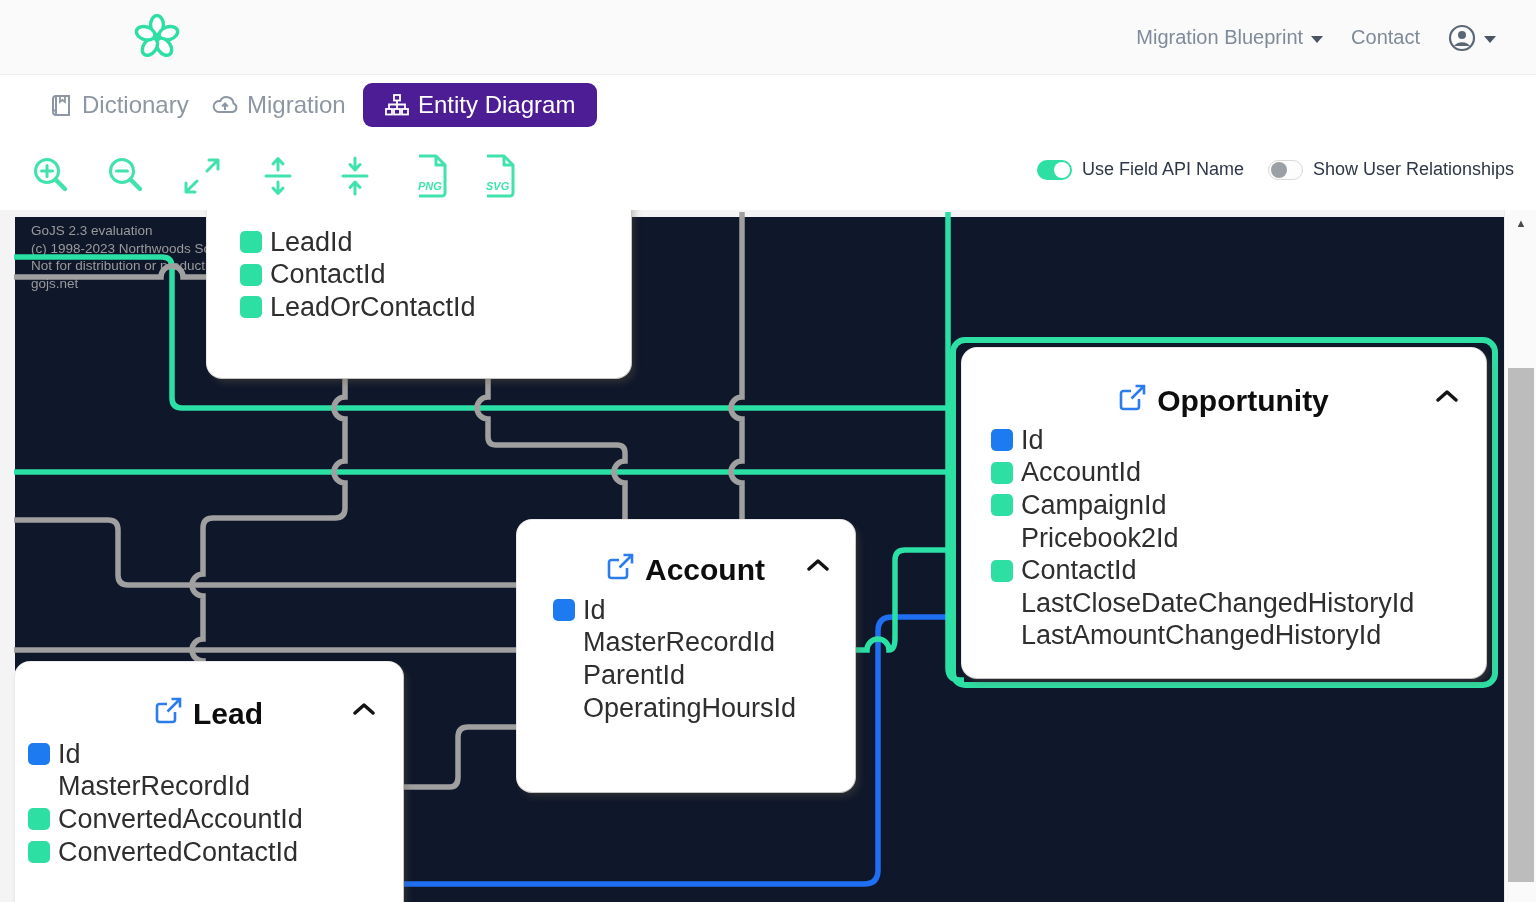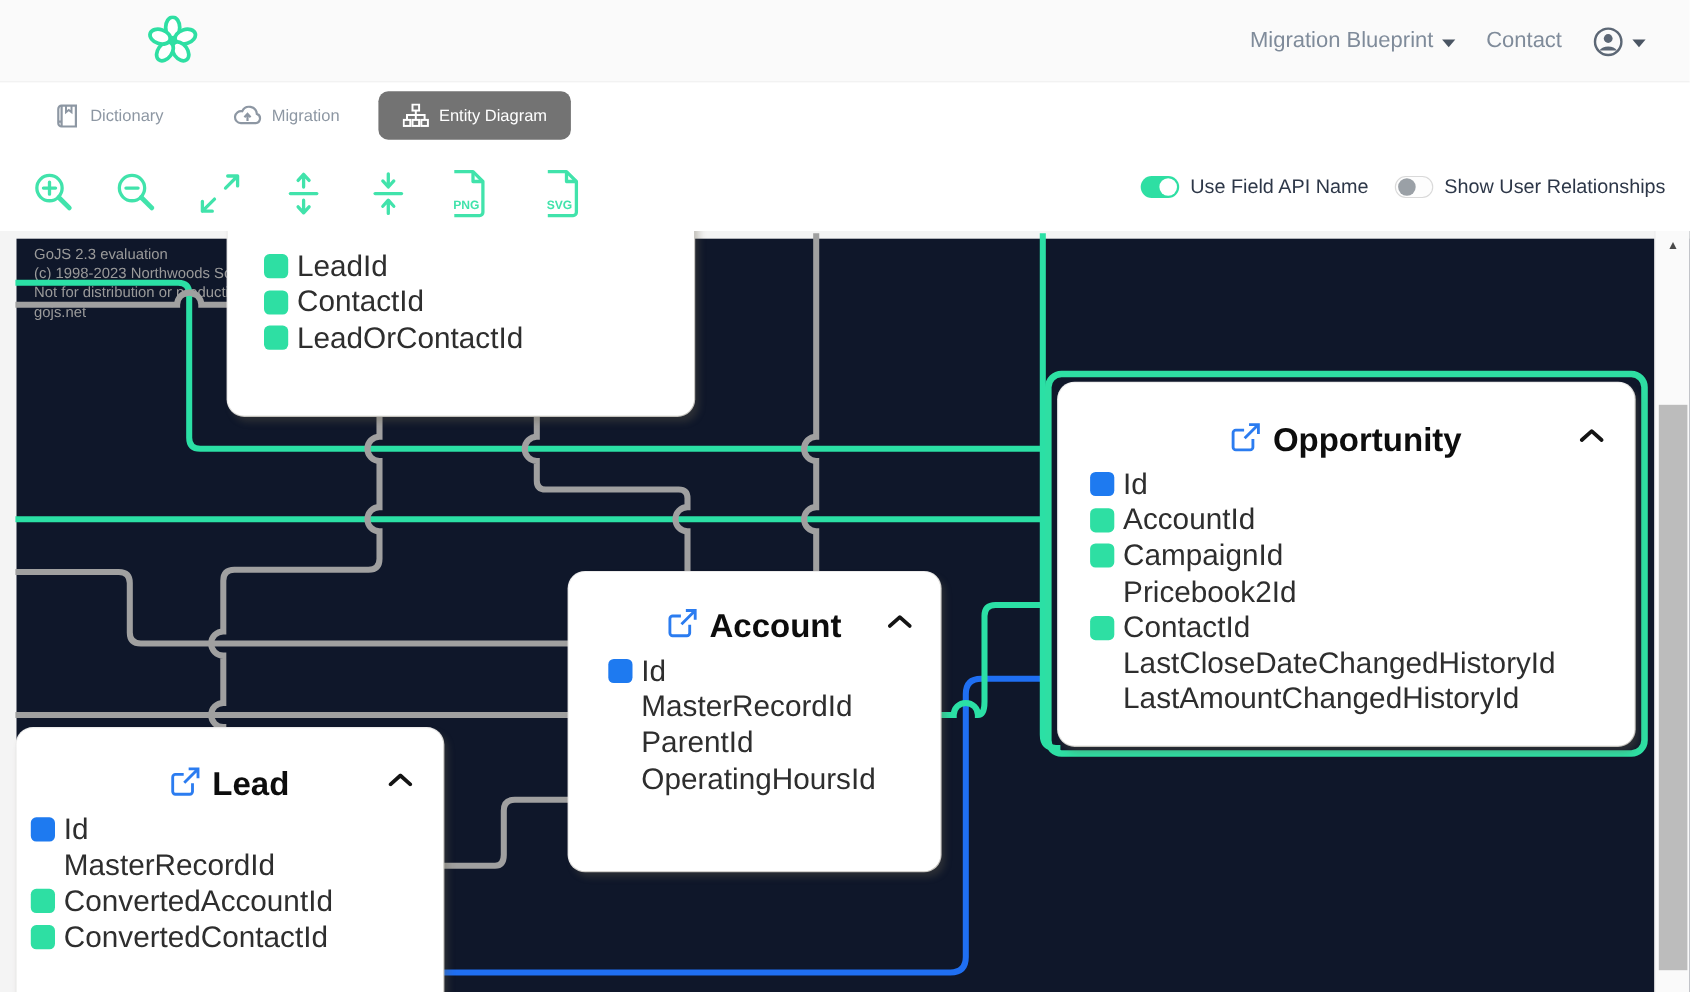--- a/index.html
+++ b/index.html
@@ -12,27 +12,27 @@
   .brand { position:absolute; left:38px; top:14px; display:flex; align-items:center; gap:12px;flex-direction:column; }
   .brand-text { font-size:26px; font-weight:bold; color:#3d4554; letter-spacing:1px; }
   .brand-suffix { font-size:26px; color:#a9b0b8; font-weight:normal; letter-spacing:1px; }
   .header-right { position:absolute; right:40px; top:0; height:75px; display:flex; align-items:center; gap:28px; }
   .menu-item { color:#7f8b9a; font-size:20px; display:flex; align-items:center; gap:8px; cursor:pointer; }
   .caret { width:0; height:0; border-left:6px solid transparent; border-right:6px solid transparent; border-top:7px solid #4a5563; margin-top:3px; }
 
   
   #nav { position:absolute; left:0; top:75px; width:1536px; height:60px; background:#fff; }
   .tab { position:absolute; top:8px; height:44px; display:flex; align-items:center; gap:9px;
-    color:#8d97a3; font-size:15px; cursor:pointer; }
+    color:#8d97a3; font-size:24px; cursor:pointer; }
   .tab svg { flex:0 0 auto; }
-  .tab.active { background:#737373; border-radius:9px; color:#fff; padding:0 22px; }
+  .tab.active { background:#4c1d95; border-radius:9px; color:#fff; padding:0 22px;margin-left:19px; }
 
   
   #toolbar { position:absolute; left:0; top:135px; width:1536px; height:75px; background:#fff; }
-  .tool-btn { position:absolute; top:18px; width:46px; height:46px; display:flex; align-items:center; justify-content:flex-start; cursor:pointer; }
+  .tool-btn { position:absolute; top:18px; width:46px; height:46px; display:flex; align-items:center; justify-content:flex-end; cursor:pointer;font-style:italic; }
   .toggle-group { position:absolute; top:24px; display:flex; align-items:center; gap:10px; }
   .toggle { width:35px; height:20px; border-radius:10px; position:relative; cursor:pointer; }
   .toggle.on { background:#2edfa3; }
   .toggle.off { background:#fdfdfd; border:1px solid #d9d9d9; }
   .knob { position:absolute; top:2px; width:16px; height:16px; border-radius:50%; }
   .toggle.on .knob { right:2px; background:#fff; }
   .toggle.off .knob { left:2px; top:1.5px; background:#9aa0a6; }
   .toggle-label { font-size:18px; color:#2d3748; }
 
   
@@ -163,21 +163,21 @@
       <path d="M22 4 v11 M17 10.5 l5 5.5 5 -5.5 M22 40 V29 M17 33.5 l5 -5.5 5 5.5" fill="none" stroke="#41e3ab" stroke-width="3" stroke-linecap="round" stroke-linejoin="round"></path>
     </svg>
   </div>
   <div class="tool-btn" style="left:405px">
     <svg width="40" height="48" viewBox="0 0 40 48">
       <path d="M8 4 h17 l9 9 v28 a3 3 0 0 1 -3 3 H8" fill="none" stroke="#41e3ab" stroke-width="3" stroke-linejoin="round"></path>
       <path d="M25 4 v9 h9" fill="none" stroke="#41e3ab" stroke-width="3" stroke-linejoin="round"></path>
       <text x="7" y="38" font-size="11" font-weight="bold" fill="#41e3ab">PNG</text>
     </svg>
   </div>
-  <div class="tool-btn" style="left:490px">
+  <div class="tool-btn" style="left:473px">
     <svg width="40" height="48" viewBox="0 0 40 48">
       <path d="M8 4 h17 l9 9 v28 a3 3 0 0 1 -3 3 H8" fill="none" stroke="#41e3ab" stroke-width="3" stroke-linejoin="round"></path>
       <path d="M25 4 v9 h9" fill="none" stroke="#41e3ab" stroke-width="3" stroke-linejoin="round"></path>
       <text x="7" y="38" font-size="11" font-weight="bold" fill="#41e3ab">SVG</text>
     </svg>
   </div>
 
   <div class="toggle-group" style="left:1037px">
     <div class="toggle on">
         <div class="knob"></div>

